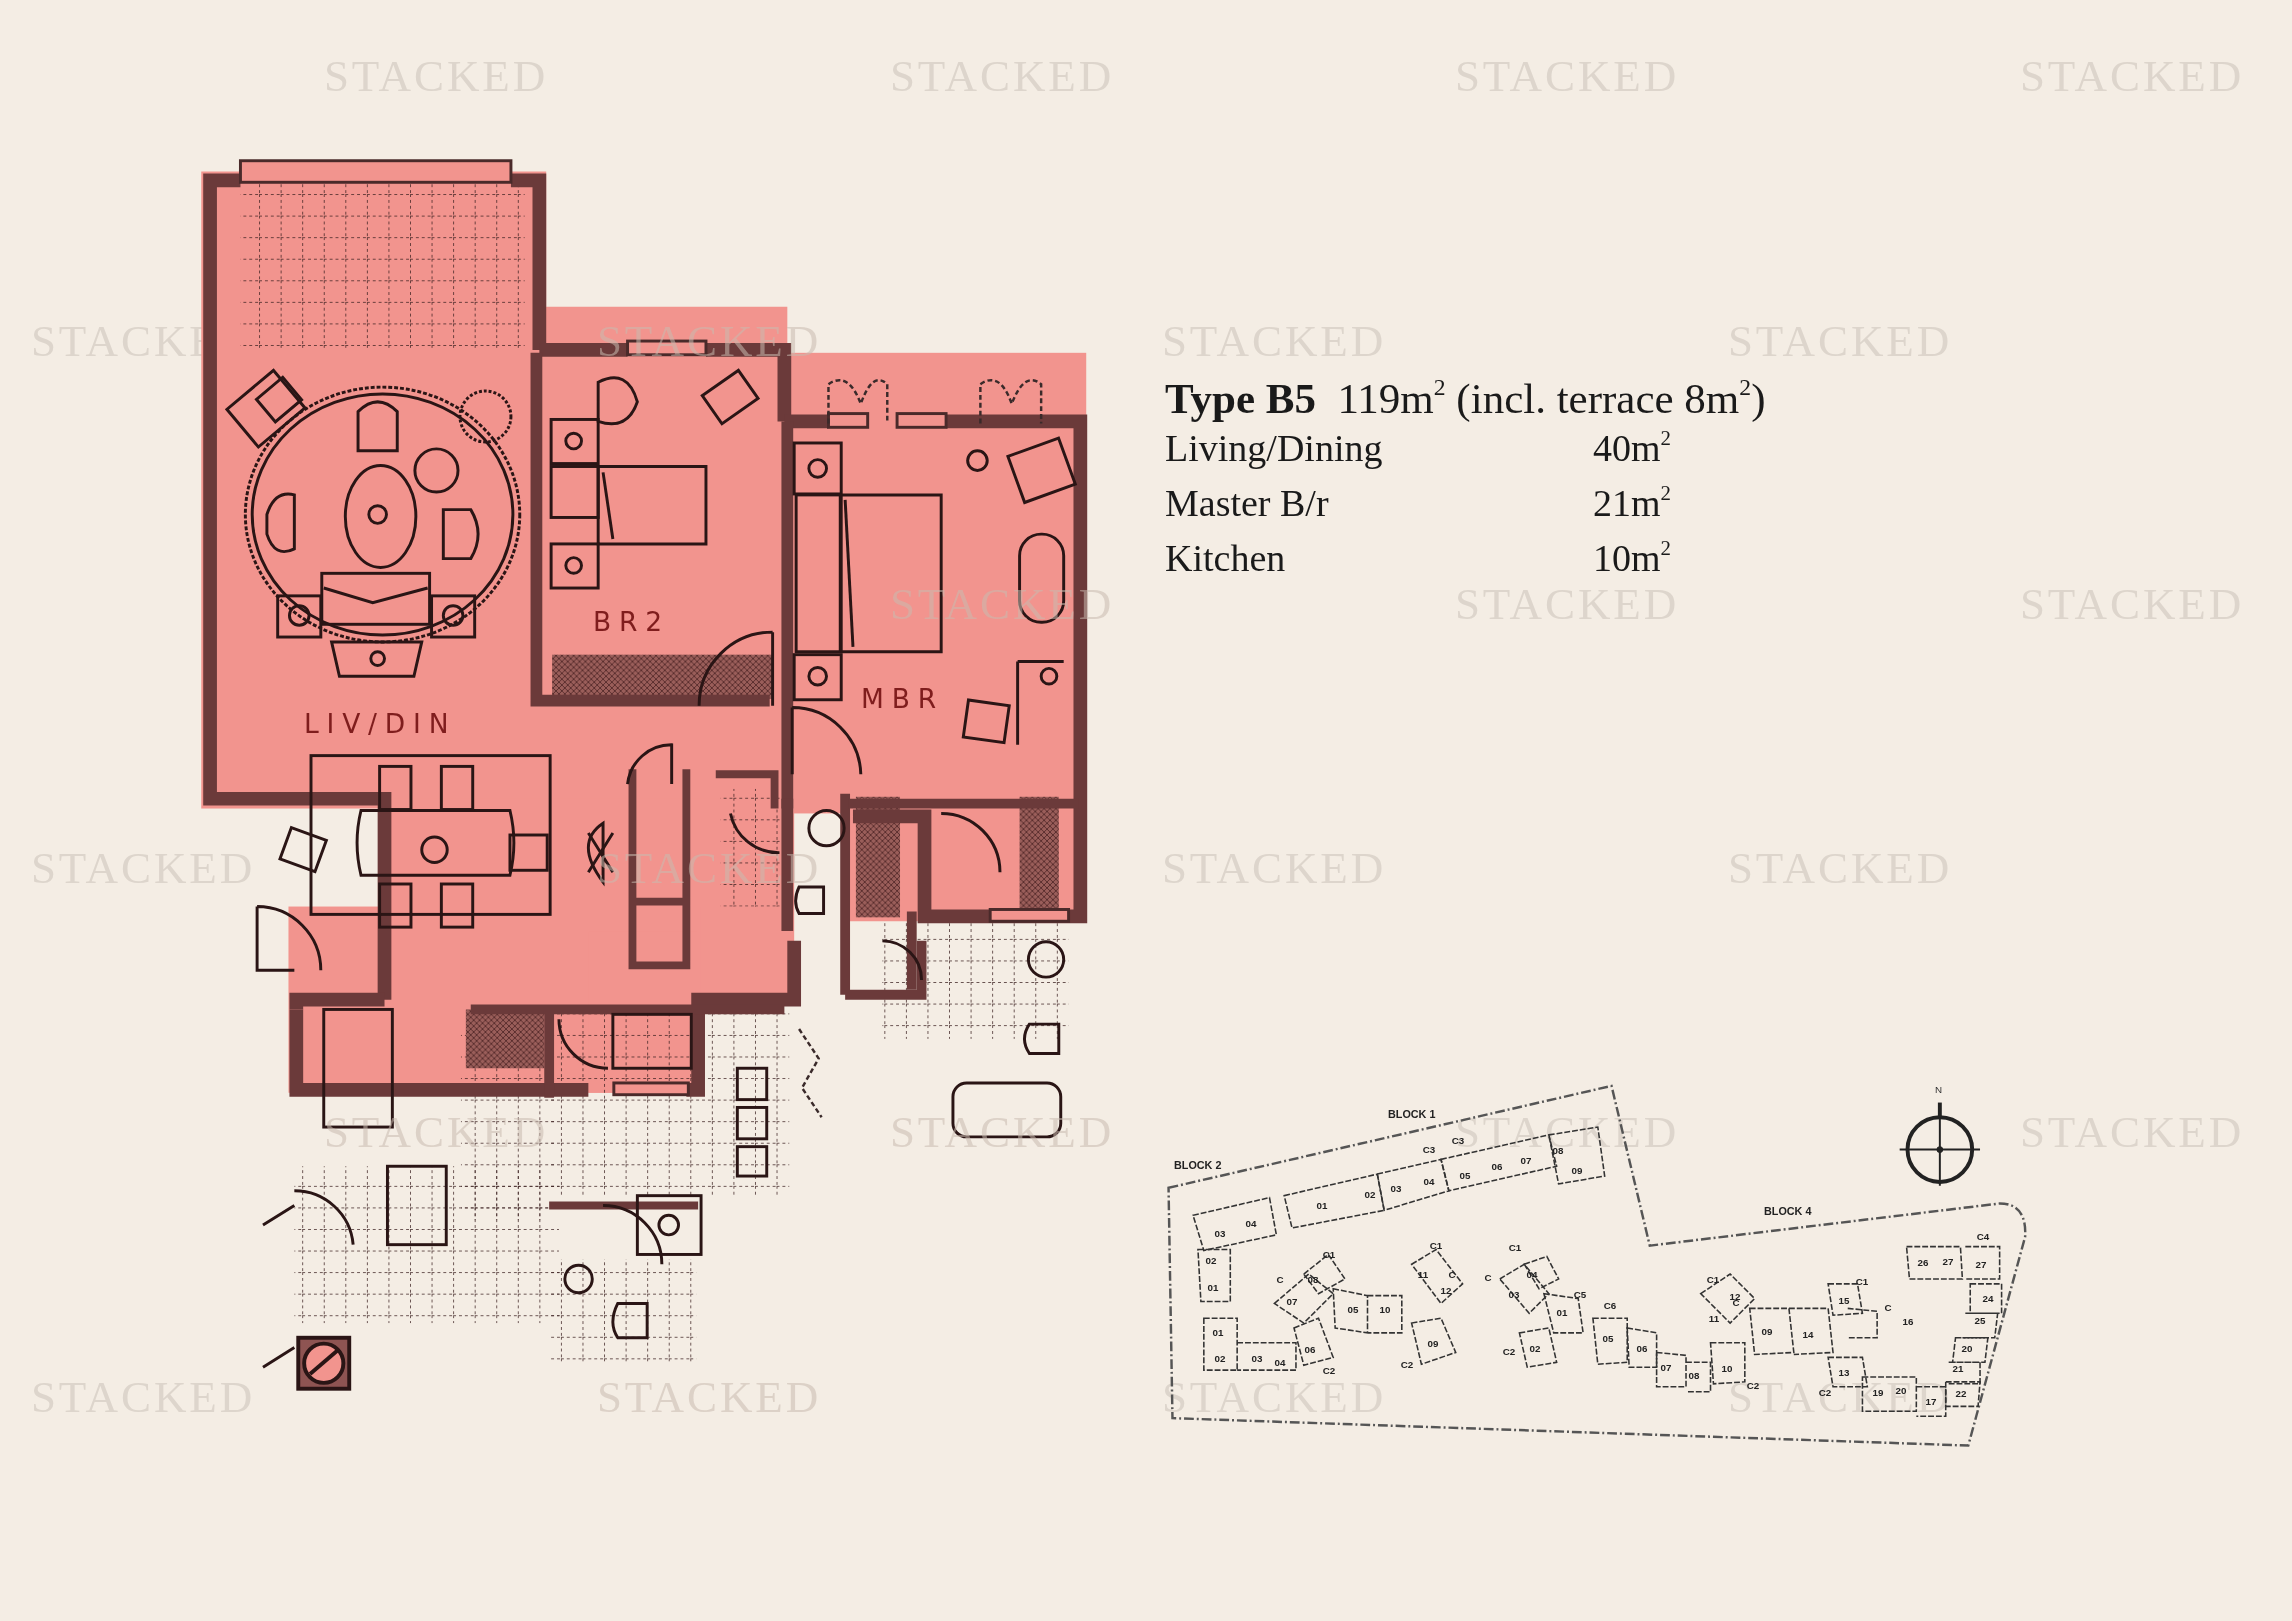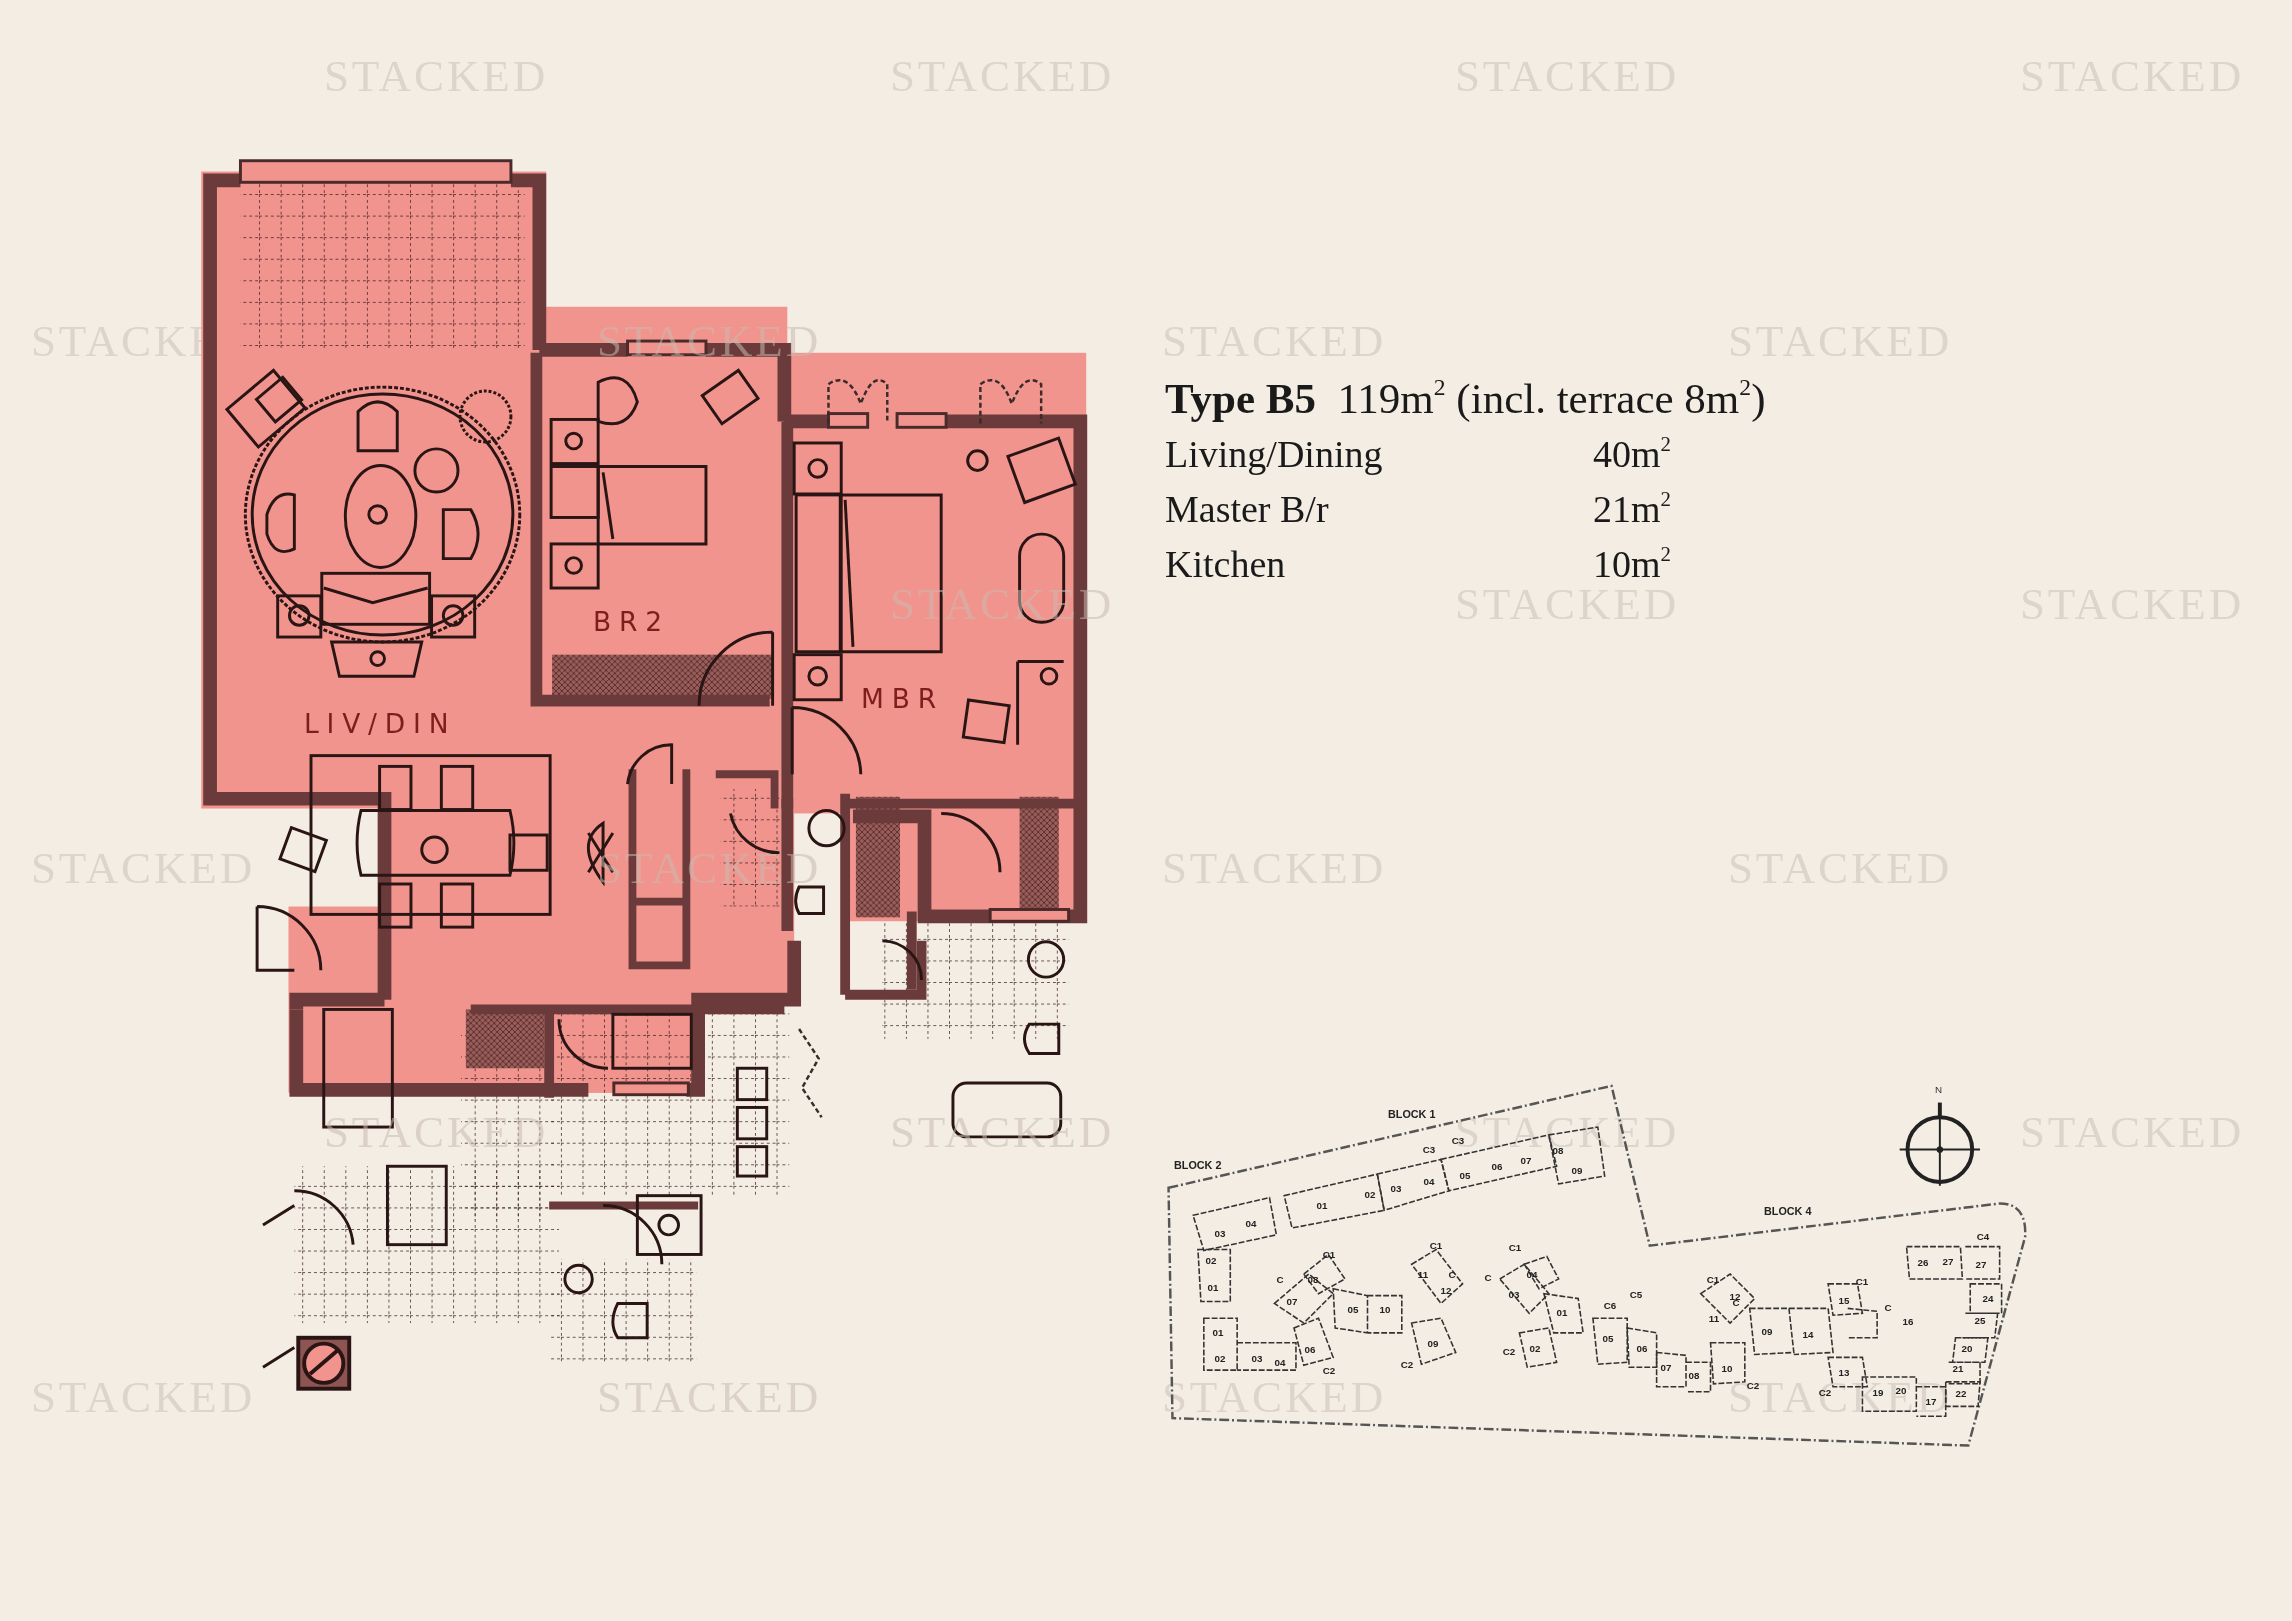--- a/index.html
+++ b/index.html
@@ -7,21 +7,21 @@
   .wm{position:absolute;font-family:"Liberation Serif","DejaVu Serif",serif;font-size:45px;letter-spacing:2.9px;color:#ddd5cc;transform:translate(-50%,-50%);white-space:nowrap;z-index:1;pointer-events:none;}
   .wm.over{color:rgba(200,185,175,0.55);z-index:6;}
   #plan{position:absolute;left:0;top:0;width:2293px;height:1621px;z-index:3;}
   .info{position:absolute;left:1165px;top:377px;z-index:4;color:#1a1a1a;}
   .info .title{font-size:43px;white-space:nowrap;line-height:1;}
   .info .title b{font-weight:bold;}
   .info .title sup,.row sup{font-size:0.55em;vertical-align:0.75em;line-height:0;}
   .row{position:relative;height:55px;font-size:38px;line-height:55px;white-space:nowrap;}
   .row .lab{position:absolute;left:0;}
   .row .val{position:absolute;left:428px;}
-  .rows{margin-top:7px;text-decoration:underline;}
+  .rows{margin-top:1px;text-decoration:underline;}
   #site{position:absolute;left:0;top:0;width:2293px;height:1621px;z-index:3;}
   .sitelab{position:absolute;font-family:"Liberation Sans","DejaVu Sans",sans-serif;font-weight:bold;font-size:10.8px;color:#222;z-index:4;white-space:nowrap;}
   .unit{position:absolute;font-family:"Liberation Sans","DejaVu Sans",sans-serif;font-weight:bold;font-size:9.8px;color:#222;z-index:4;transform:translate(-50%,-50%);}
   .roomlab{position:absolute;font-family:"DejaVu Sans","Liberation Sans",sans-serif;font-size:26.5px;letter-spacing:7.8px;color:#7f1d1d;z-index:5;white-space:nowrap;}
   .compass-n{position:absolute;font-family:"Liberation Sans",sans-serif;font-size:9.8px;color:#333;z-index:5;}
 </style>
 </head>
 <body>
 
 <div id="wm-layer">
@@ -337,21 +337,21 @@
     <div class="unit" style="left: 1436px; top: 1245px;">C1</div>
     <div class="unit" style="left: 1280px; top: 1279px;">C</div>
     <div class="unit" style="left: 1452px; top: 1274px;">C</div>
     <div class="unit" style="left: 1488px; top: 1277px;">C</div>
     <div class="unit" style="left: 1514px; top: 1294px;">03</div>
     <div class="unit" style="left: 1532px; top: 1274px;">04</div>
     <div class="unit" style="left: 1562px; top: 1312px;">01</div>
     <div class="unit" style="left: 1535px; top: 1348px;">02</div>
     <div class="unit" style="left: 1509px; top: 1351px;">C2</div>
     <div class="unit" style="left: 1515px; top: 1247px;">C1</div>
-    <div class="unit" style="left: 1636px; top: 1294px;">C5</div>
+    <div class="unit" style="left: 1580px; top: 1294px;">C5</div>
     <div class="unit" style="left: 1610px; top: 1305px;">C6</div>
     <div class="unit" style="left: 1608px; top: 1338px;">05</div>
     <div class="unit" style="left: 1642px; top: 1348px;">06</div>
     <div class="unit" style="left: 1666px; top: 1367px;">07</div>
     <div class="unit" style="left: 1694px; top: 1375px;">08</div>
     <div class="unit" style="left: 1727px; top: 1368px;">10</div>
     <div class="unit" style="left: 1753px; top: 1385px;">C2</div>
     <div class="unit" style="left: 1713px; top: 1279px;">C1</div>
     <div class="unit" style="left: 1736px; top: 1302px;">C</div>
     <div class="unit" style="left: 1714px; top: 1318px;">11</div>

